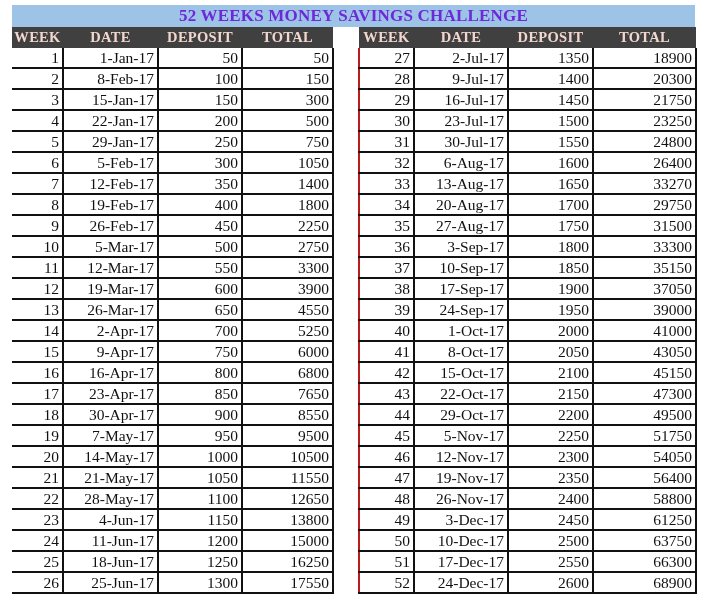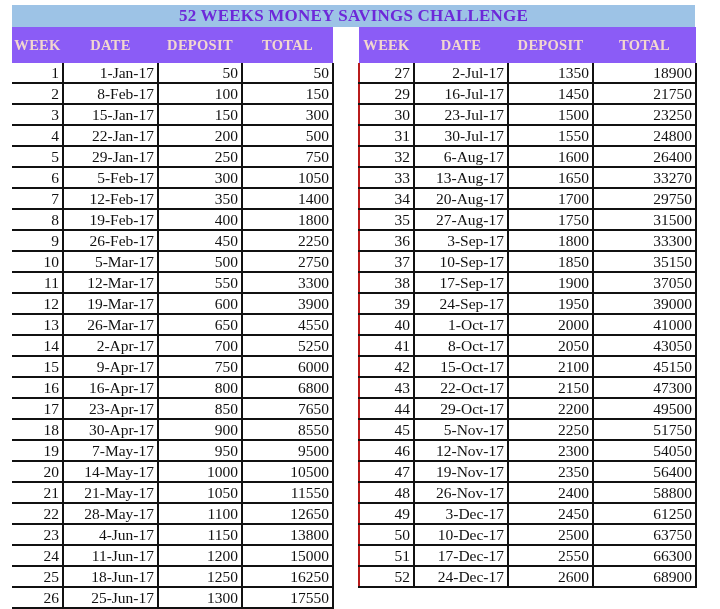--- a/index.html
+++ b/index.html
@@ -32,25 +32,25 @@
       position: absolute;
       top: 27px;
       border-collapse: collapse;
       table-layout: fixed;
       font-size: 15.5px;
       color: #111;
     }
     .tbl.left { left: 12px; width: 321px; }
     .tbl.right { left: 358px; width: 337px; }
     .tbl thead th {
-      background: #8b5cf6;
+      background: #404040;
       color: #f2d7cf;
       font-weight: bold;
       font-size: 14.5px;
-      height: 36px;
+      height: 21px;
       padding: 0;
       text-align: center;
       letter-spacing: 0.3px;
     }
     .tbl tbody td {
       height: 19px;
       padding: 0 3px 0 0;
       text-align: right;
       border-bottom: 2px solid #111;
       border-right: 2px solid #111;
@@ -258,20 +258,26 @@
     </tr>
   </thead>
   <tbody id="right-body">
       <tr>
         <td>27</td>
         <td>2-Jul-17</td>
         <td>1350</td>
         <td>18900</td>
       </tr>
       <tr>
+        <td>28</td>
+        <td>9-Jul-17</td>
+        <td>1400</td>
+        <td>20300</td>
+      </tr>
+      <tr>
         <td>29</td>
         <td>16-Jul-17</td>
         <td>1450</td>
         <td>21750</td>
       </tr>
       <tr>
         <td>30</td>
         <td>23-Jul-17</td>
         <td>1500</td>
         <td>23250</td>

